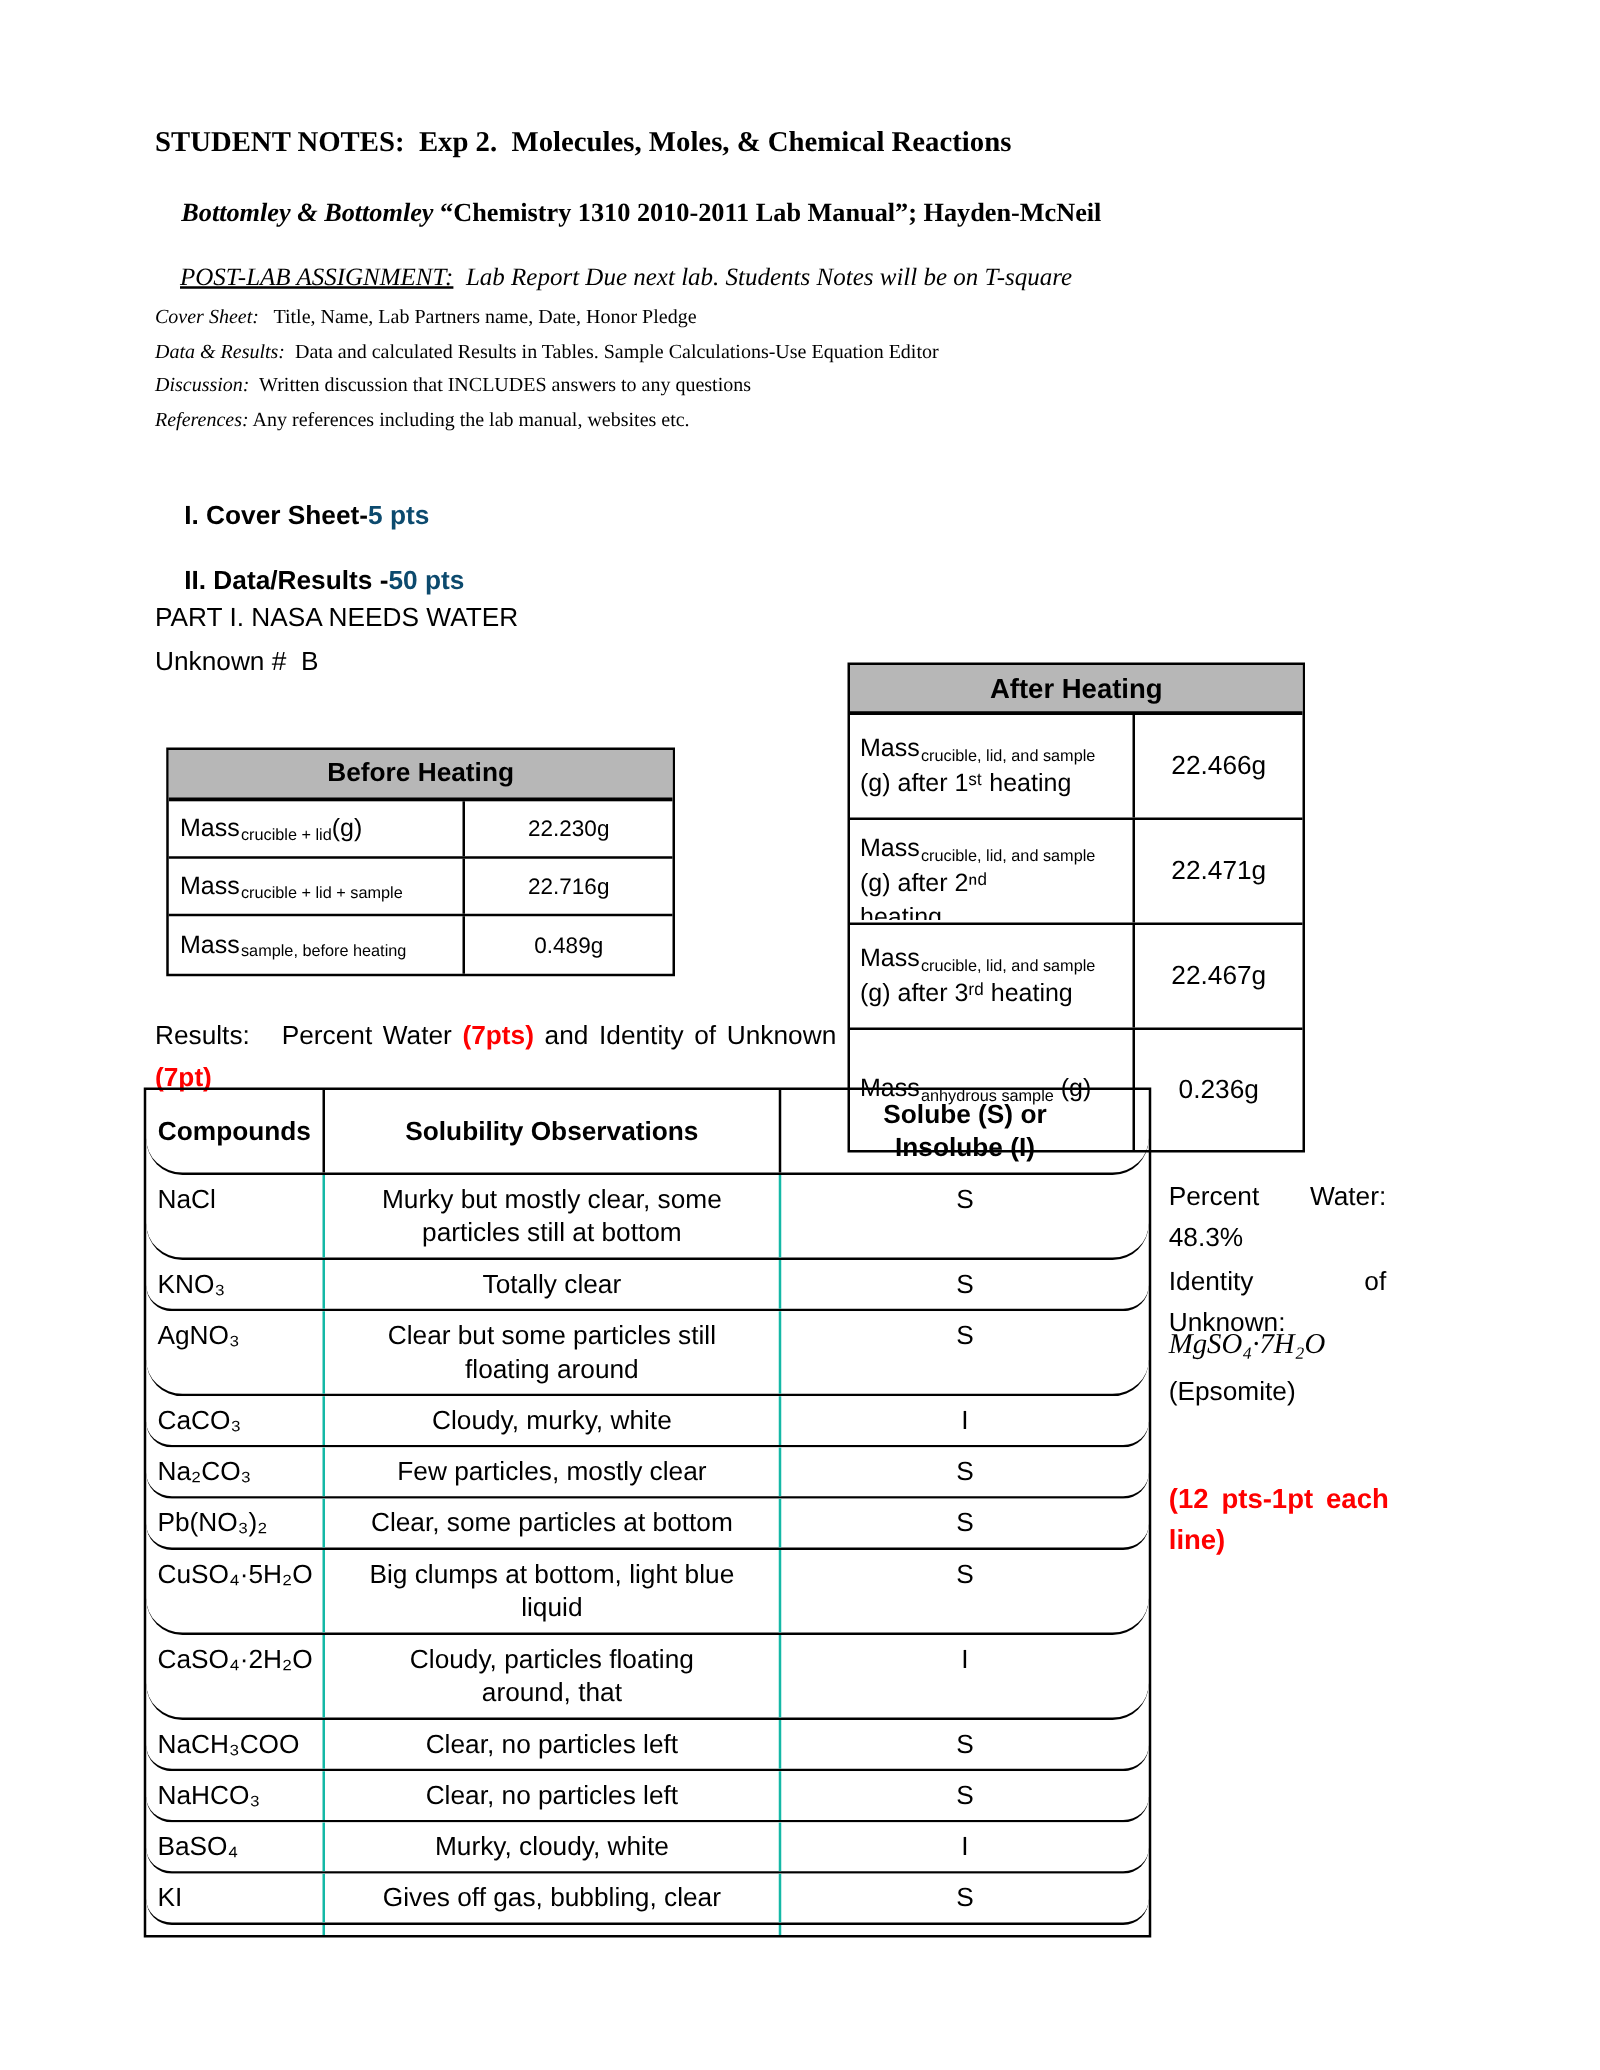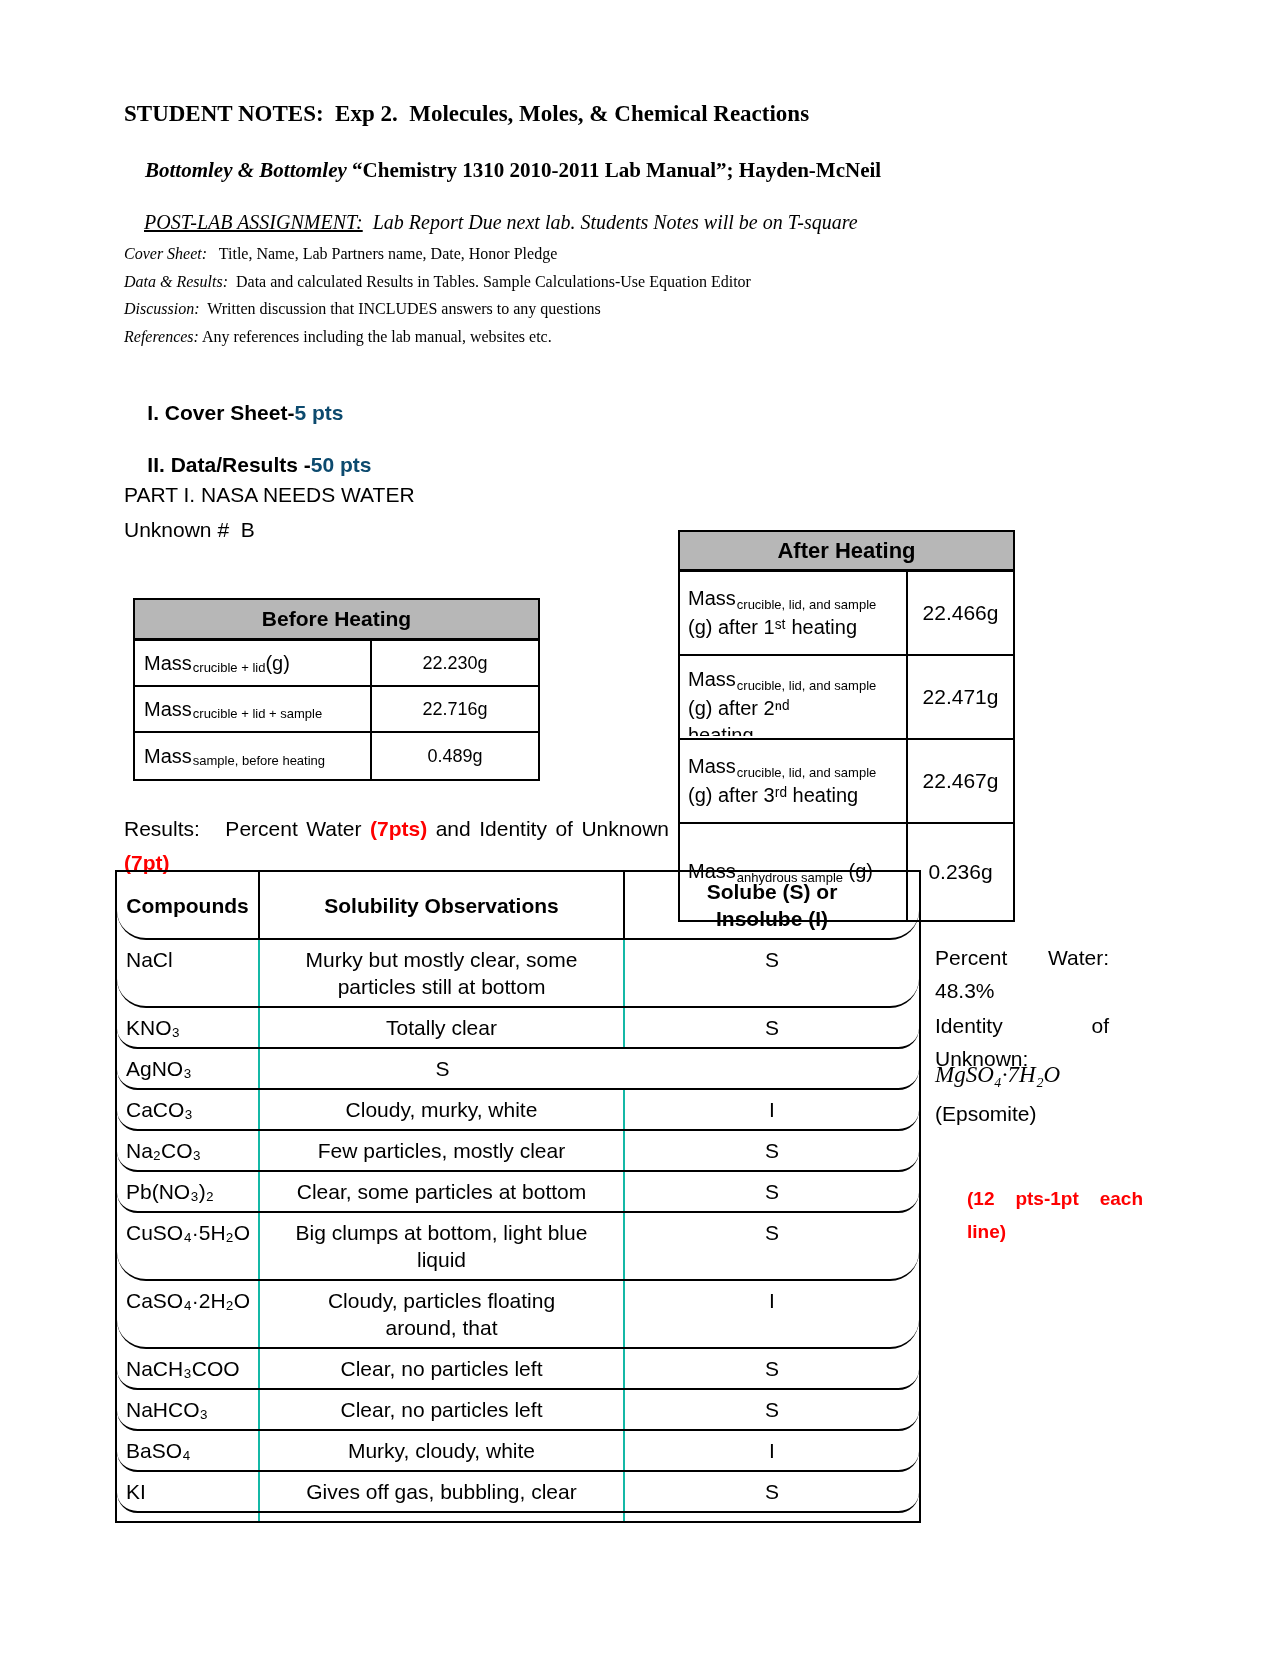--- a/index.html
+++ b/index.html
@@ -41,21 +41,21 @@
 
   
   .bh { left: 133px; top: 598px; width: 407px; }
   .bh .tbl-header { height: 41px; }
   .bh-row { display: grid; grid-template-columns: 237px 1fr; height: 46px; border-bottom: 2px solid #000; }
   .bh-row:last-child { border-bottom: none; }
   .bh-label { border-right: 2px solid #000; display: flex; align-items: center; padding-left: 9px; font-size: 20px; }
   .bh-value { display: flex; align-items: center; justify-content: center; font-size: 18px; }
 
   
-  .ah { left: 678px; top: 530px; width: 337px; }
+  .ah { left: 678px; top: 530px; width: 366px; }
   .ah .tbl-header { height: 40px; font-size: 22px; }
   .ah-row { display: grid; grid-template-columns: 228px 1fr; height: 84px; border-bottom: 2px solid #000; }
   .ah-row.r4 { height: 96px; border-bottom: none; }
   .ah-label {
     border-right: 2px solid #000; padding: 6px 4px 6px 8px;
     font-size: 20px; line-height: 27px;
     display: flex; align-items: center; overflow: hidden;
   }
   .ah-row.r2 .ah-label { align-items: flex-start; padding-top: 10px; }
   .ah-row.r2 .ah-lines { max-height: 70px; overflow: hidden; }
@@ -82,21 +82,21 @@
   .sol-cell.c2 { text-align: center; padding-left: 30px; padding-right: 30px; }
   .sol-cell.c3 { text-align: center; }
   .sol-partial { height: 8px; border-bottom: none; }
   .sol-partial .sol-cell { padding: 0; height: 8px; }
 
   
   .pw { left: 935px; top: 941px; width: 174px; font-size: 21px; line-height: 33px; text-align: justify; }
   .ident { left: 935px; top: 1009px; width: 174px; font-size: 21px; line-height: 33px; text-align: justify; }
   .formula { left: 935px; top: 1062px; font-size: 23px; font-style: italic; font-family: "Liberation Serif", serif; }
   .eps { left: 935px; top: 1102px; font-size: 21px; }
-  .pts-note { left: 935px; top: 1182px; width: 176px; font-size: 19px; line-height: 33px; text-align: justify; color: #fe0000; font-weight: bold; margin-left: 32px; }
+  .pts-note { left: 935px; top: 1182px; width: 176px; font-size: 22px; line-height: 33px; text-align: justify; color: #fe0000; font-weight: bold; }
 </style>
 </head>
 <body>
 
 <div>
 
   <div class="abs serif doc-title">STUDENT NOTES:&nbsp; Exp 2.&nbsp; Molecules, Moles, &amp; Chemical Reactions</div>
 
   <div class="abs serif doc-subtitle">
     <span class="it">Bottomley &amp; Bottomley</span><span> “Chemistry 1310 2010-2011 Lab Manual”; Hayden-McNeil</span>
@@ -213,20 +213,21 @@
       <div class="sol-cell c2">Murky but mostly clear, some particles still at bottom</div>
       <div class="sol-cell c3">S</div>
     </div>
     <div class="sol-row">
       <div class="sol-cell c1">KNO₃</div>
       <div class="sol-cell c2">Totally clear</div>
       <div class="sol-cell c3">S</div>
     </div>
     <div class="sol-row">
       <div class="sol-cell c1">AgNO₃</div>
+      <div class="sol-cell c2">Clear but some particles still floating around</div>
       <div class="sol-cell c3">S</div>
     </div>
     <div class="sol-row">
       <div class="sol-cell c1">CaCO₃</div>
       <div class="sol-cell c2">Cloudy, murky, white</div>
       <div class="sol-cell c3">I</div>
     </div>
     <div class="sol-row">
       <div class="sol-cell c1">Na₂CO₃</div>
       <div class="sol-cell c2">Few particles, mostly clear</div>

